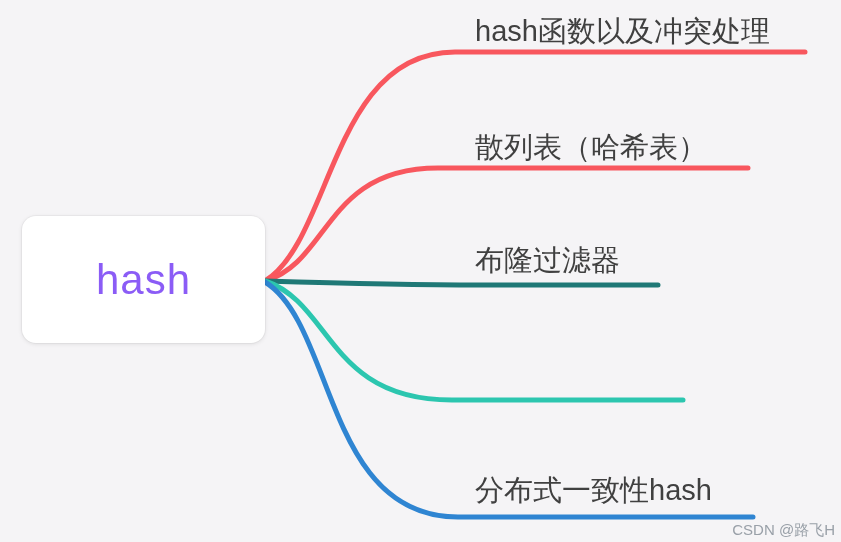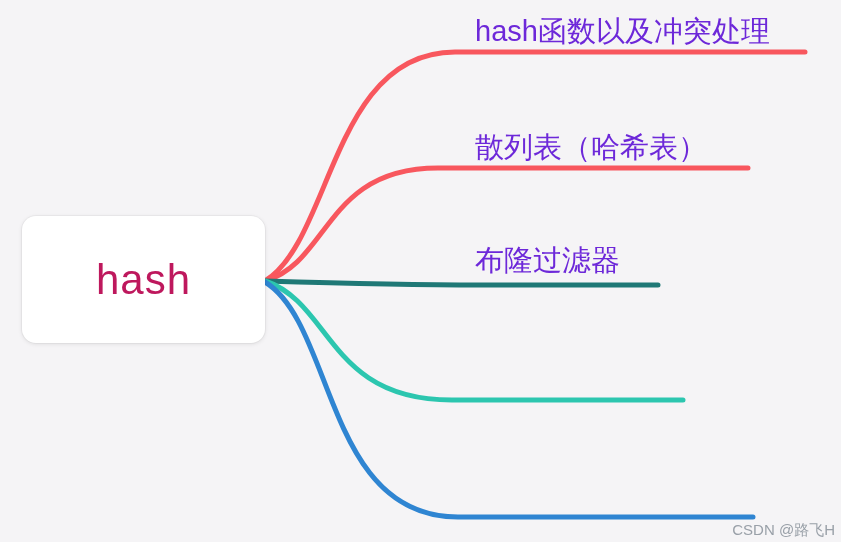--- a/index.html
+++ b/index.html
@@ -34,27 +34,27 @@
     border-radius: 14px;
     box-shadow: 0 1px 4px rgba(0,0,0,0.10), 0 0 0 1px rgba(0,0,0,0.03);
     display: flex;
     align-items: center;
     justify-content: center;
     box-sizing: border-box;
     cursor: pointer;
   }
   .root-label {
     font-size: 42px;
-    color: #be185d;
+    color: #8b5cf6;
     letter-spacing: 1px;
   }
   .branch-label {
     position: absolute;
     font-size: 29px;
-    color: #6d28d9;
+    color: #404040;
     white-space: nowrap;
     cursor: pointer;
   }
   .watermark {
     position: absolute;
     right: 6px;
     bottom: 2px;
     font-size: 15px;
     color: #99a0a8;
   }
@@ -76,16 +76,17 @@
     <span class="root-label">hash</span>
   </div>
 
   <div class="branch-label" style="left:475px; top:12px;">hash函数以及冲突处理</div>
 
   <div class="branch-label" style="left:475px; top:241px;">布隆过滤器</div>
 
   <div class="branch-label" style="left:475px; top:128px;">散列表（哈希表）</div>
 
 
+  <div class="branch-label" style="left:475px; top:471px;">分布式一致性hash</div>
 
   <div class="watermark">CSDN @路飞H</div>
 
 </div>
 
 </body></html>

